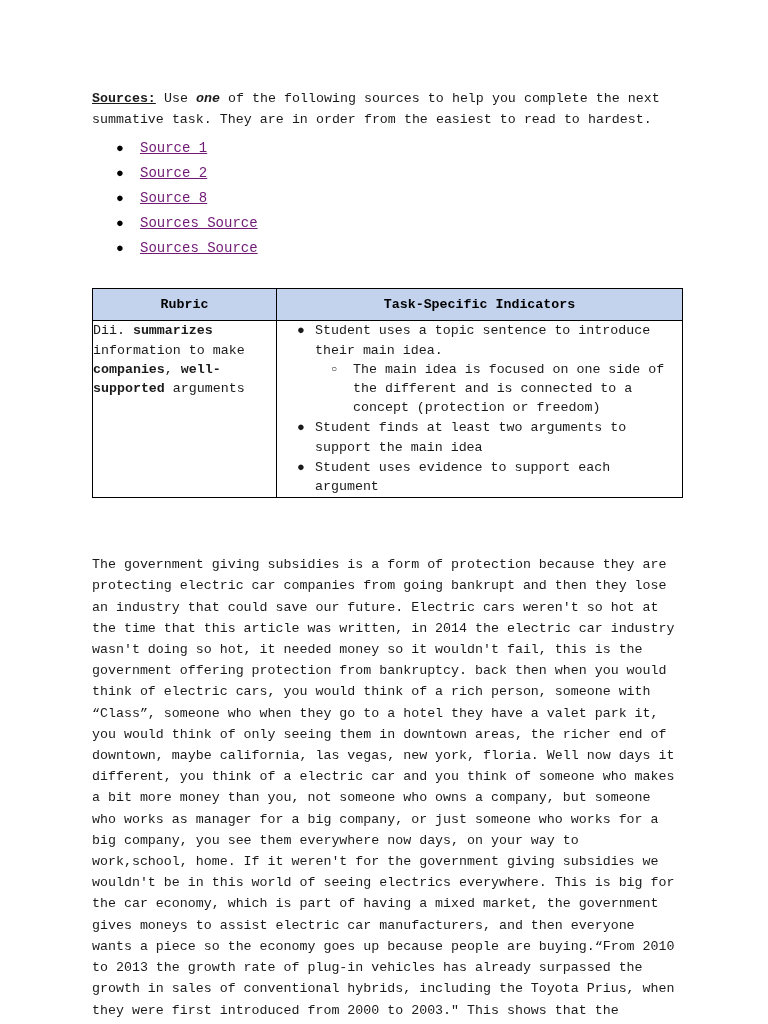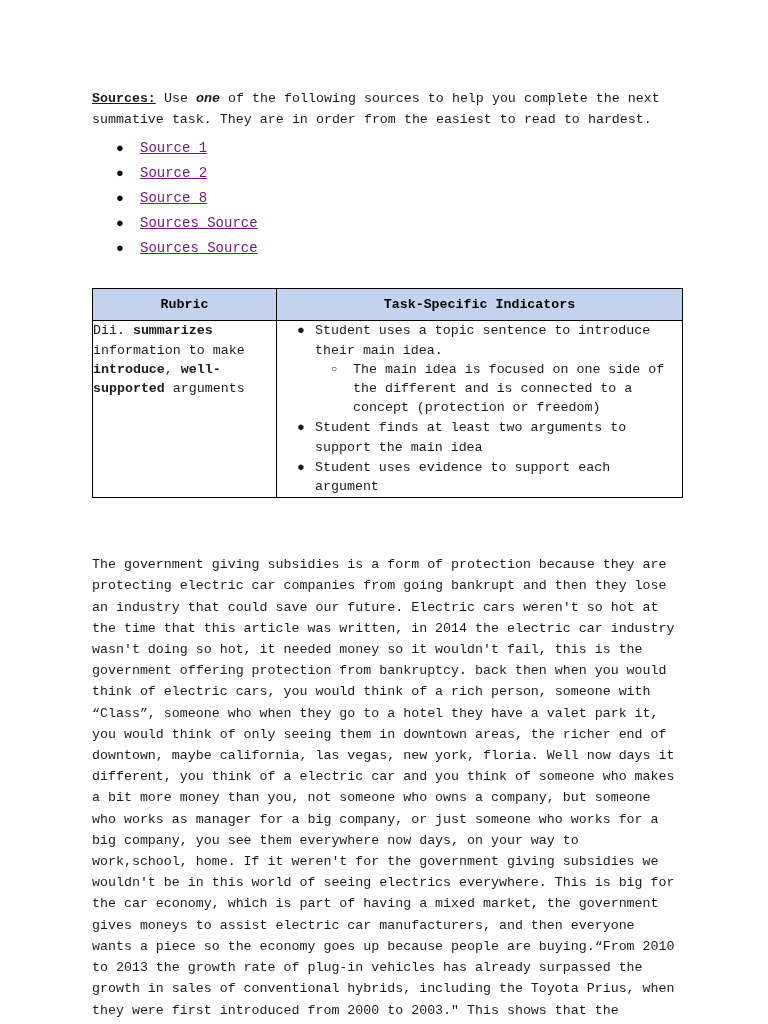--- a/index.html
+++ b/index.html
@@ -203,21 +203,21 @@
       </colgroup>
       <thead>
         <tr>
           <th>Rubric</th>
           <th>Task-Specific Indicators</th>
         </tr>
       </thead>
       <tbody>
         <tr>
           <td class="cell-rubric">
-            <div class="rl"><span>Dii. </span><span class="b">summarizes</span><span> information to make </span><span class="b">introduce</span><span>, </span><span class="b">well-supported</span><span> arguments</span></div>
+            <div class="rl"><span>Dii. </span><span class="b">summarizes</span><span> information to make </span><span class="b">companies</span><span>, </span><span class="b">well-supported</span><span> arguments</span></div>
           </td>
           <td class="cell-ind">
             <ul class="ind-list">
               <li>
                 <span class="bullet">●</span>
                 <span>Student uses a topic sentence to introduce their main idea.</span>
                 <ul class="sub-list">
                   <li>
                     <span class="bullet-hollow">○</span>
                     <span>The main idea is focused on one side of the different and is connected to a concept (protection or freedom)</span>

